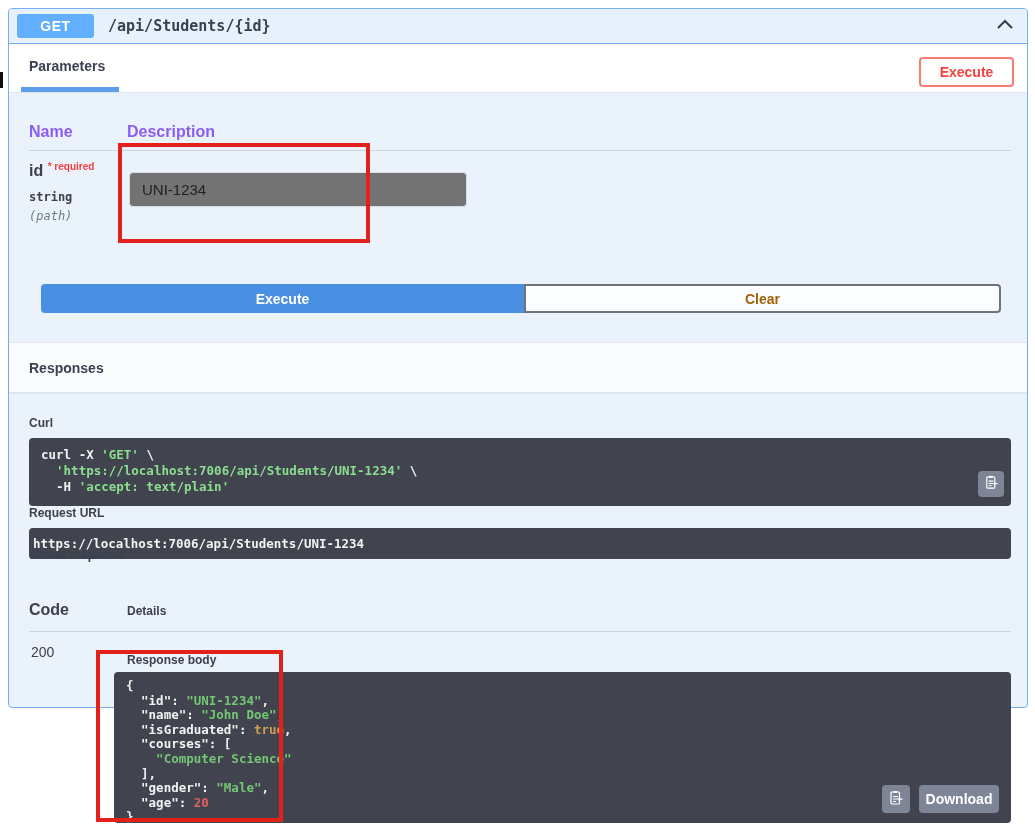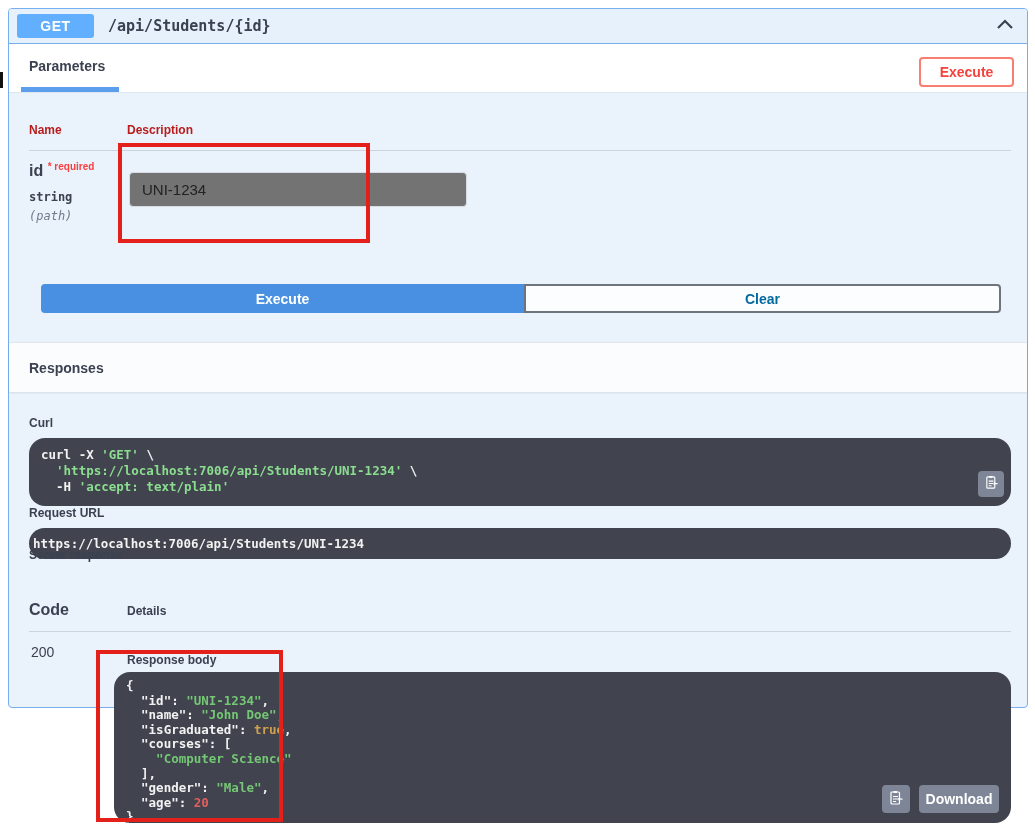--- a/index.html
+++ b/index.html
@@ -71,21 +71,21 @@
     width:95px; height:30px;
     background:#fff;
     border:2px solid #f87d72;
     border-radius:4px;
     color:#f4433c; font-weight:bold; font-size:14px;
     display:flex; align-items:center; justify-content:center;
     cursor:pointer;
   }
 
   
-  .col-head { font-size:12px; font-weight:bold; color:#b91c1c; }
+  .col-head { font-size:16px; font-weight:bold; color:#8b5cf6; }
   .params-divider { left:20px; top:141px; width:982px; height:0; border-top:1px solid #ccd4db; }
 
   .param-name { font-size:16px; font-weight:bold; color:#3b4151; }
   .param-required sup { font-size:10px; }
   .req-star { color:#f93e3e; font-weight:bold; }
   .req-word { color:#f93e3e; font-size:10px; font-weight:bold; }
   .param-type {
     font-family:"DejaVu Sans Mono", monospace;
     font-size:12px; font-weight:bold; color:#3b4151;
   }
@@ -110,41 +110,41 @@
     border-radius:4px 0 0 4px;
     color:#fff; font-weight:bold; font-size:14px;
     display:flex; align-items:center; justify-content:center;
     cursor:pointer;
   }
   .btn-clear {
     left:515px; top:275px; width:477px; height:29px;
     background:#fbfdfe;
     border:2px solid #6d747e;
     border-radius:0 4px 4px 0;
-    color:#0369a1; font-weight:bold; font-size:14px;
+    color:#a16207; font-weight:bold; font-size:14px;
     display:flex; align-items:center; justify-content:center;
     cursor:pointer;
   }
 
   
   .responses-band {
     left:0; top:333px; width:100%; height:50px;
     background:#fafcfe;
     border-top:1px solid #e2e6ea;
     box-shadow:0 1px 2px rgba(0,0,0,.10);
     display:flex; align-items:center;
   }
   .responses-band span { margin-left:20px; font-size:14px; font-weight:bold; color:#3b4151; }
 
   .mini-label { font-size:12px; font-weight:bold; color:#3b4151; }
 
   
   .dark-block {
     background:#41444e;
-    border-radius:16px;
+    border-radius:4px;
     font-family:"DejaVu Sans Mono", monospace;
     font-size:12.5px; font-weight:bold;
     color:#f2f2f2;
   }
   .curl-block { left:20px; top:429px; width:982px; height:68px; padding:9px 34px 9px 12px; line-height:16px; }
   .url-block  { left:20px; top:519px; width:982px; height:31px; display:flex; align-items:center; padding-left:4px; }
   .resp-block { left:105px; top:663px; width:897px; height:151px; padding:7px 0 7px 12px; line-height:14.6px; }
 
   .code-line { white-space:pre; }
   .tok-plain { color:#f2f2f2; }

